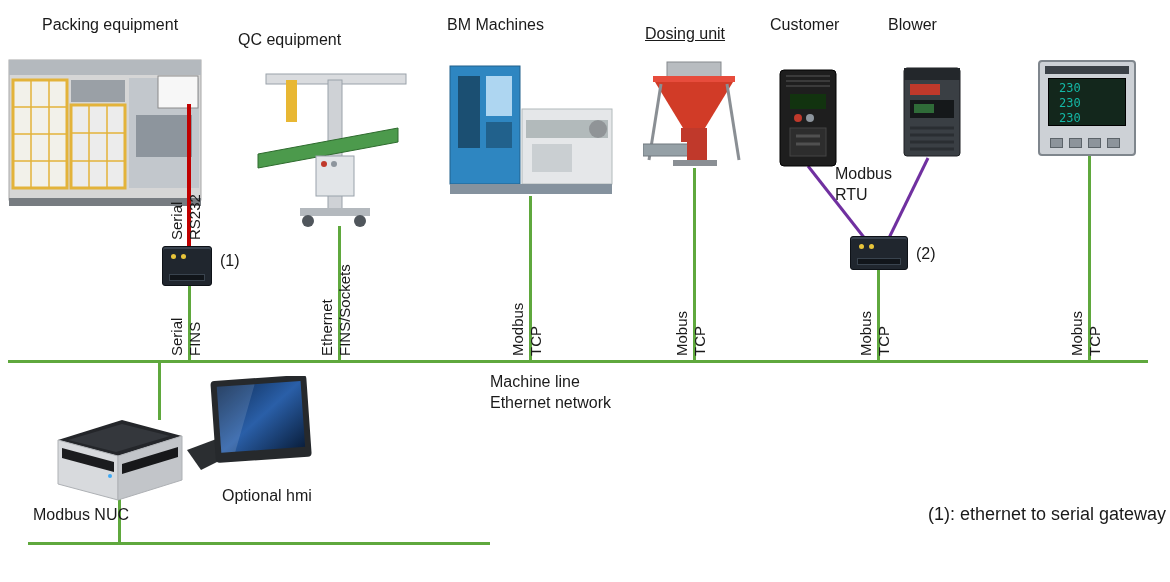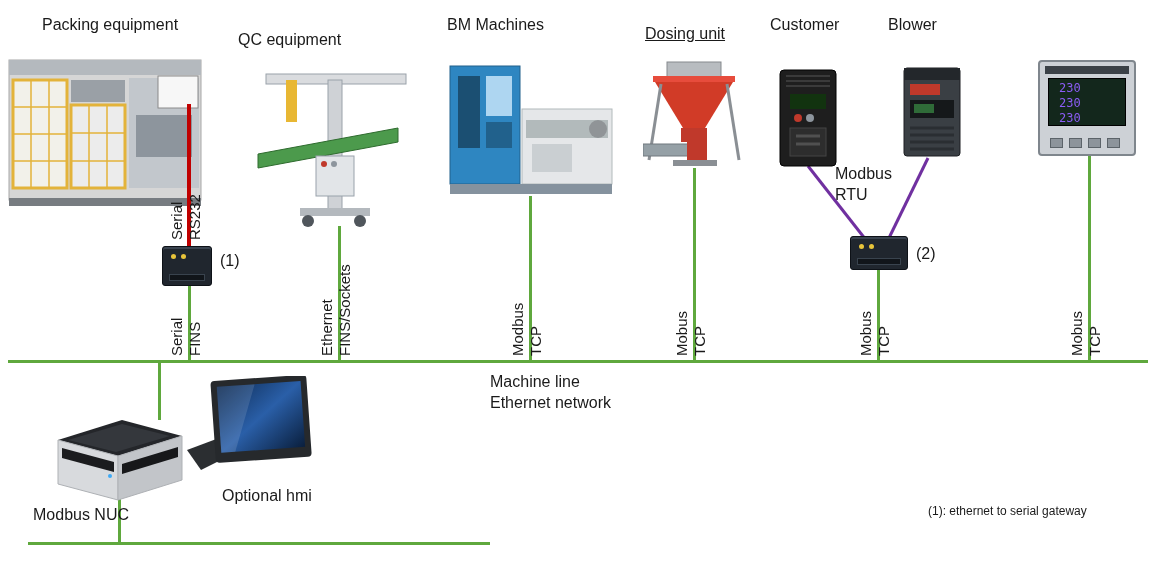--- a/index.html
+++ b/index.html
@@ -12,21 +12,21 @@
     --rtu-purple:#7030a0;
   }
 
   .canvas {
     position:relative; width:1170px; height:582px;
     background:#ffffff; overflow:hidden;
   }
 
   
   .lbl { position:absolute; font-size:16px; white-space:nowrap; z-index:6; }
-  .lbl.small { font-size:12px; }
+  .lbl.small { font-size:18px; }
   .lbl.underline { text-decoration:underline; }
   .twoline div { line-height:21px; height:21px; white-space:nowrap; }
 
   
   .vlabel {
     position:absolute; z-index:6;
     transform:rotate(-90deg);
     transform-origin:0 100%;
     font-size:15px; white-space:nowrap;
   }
@@ -52,21 +52,21 @@
 
   
   .meter {
     position:absolute; z-index:2;
     background:#cdd1d6; border:2px solid #7f868d; border-radius:4px;
   }
   .meter .brand { position:absolute; left:5px; top:4px; right:5px; height:8px; background:#3b4147; }
   .meter .mdisplay {
     position:absolute; left:8px; top:16px; width:78px; height:48px;
     background:#13271c; border:1px solid #000;
-    color:#8b5cf6; font-family:"DejaVu Sans Mono", monospace;
+    color:#14b8a6; font-family:"DejaVu Sans Mono", monospace;
     font-size:12px; line-height:15px; padding:2px 0 0 10px;
   }
   .meter .btnrow { position:absolute; left:10px; bottom:6px; display:flex; gap:6px; }
   .meter .btnrow span { width:13px; height:10px; background:#8d949b; border:1px solid #5c6369; display:block; }
 </style>
 </head>
 <body>
 
 <div class="canvas">
 

